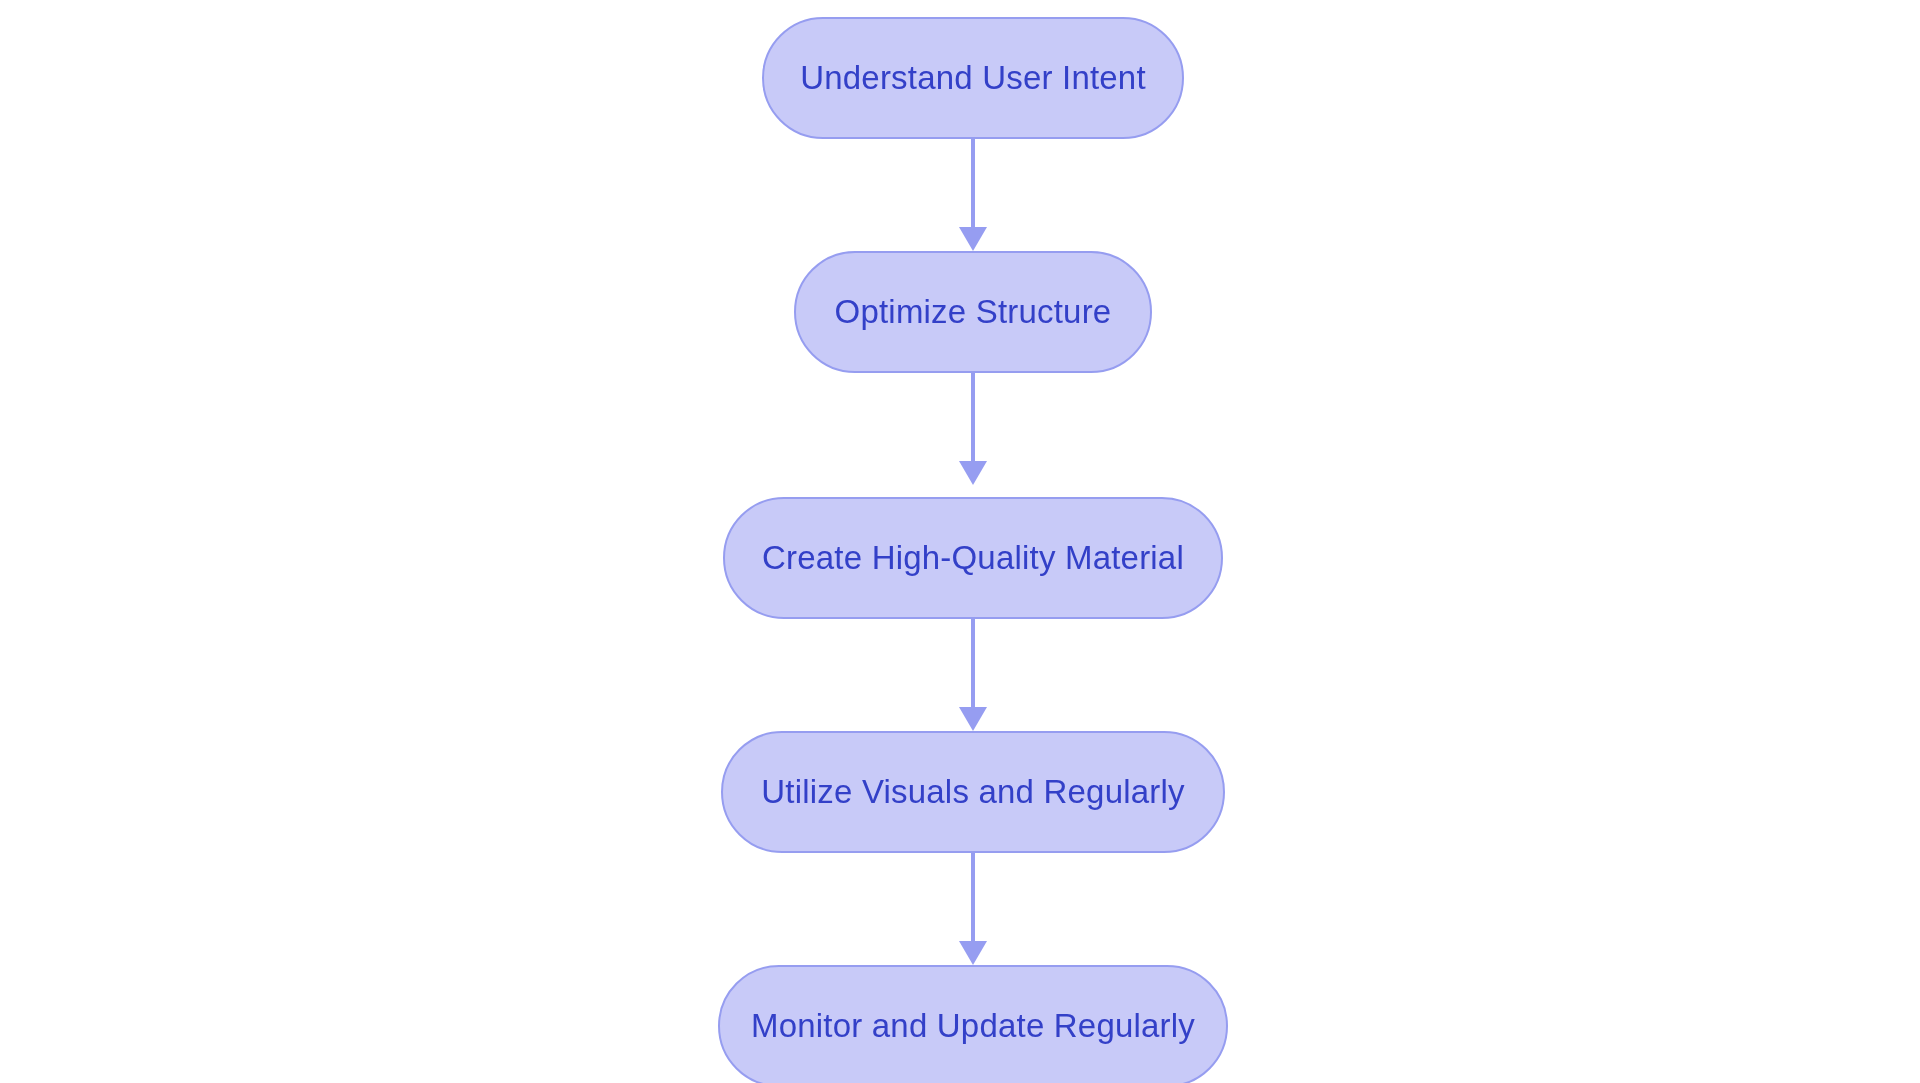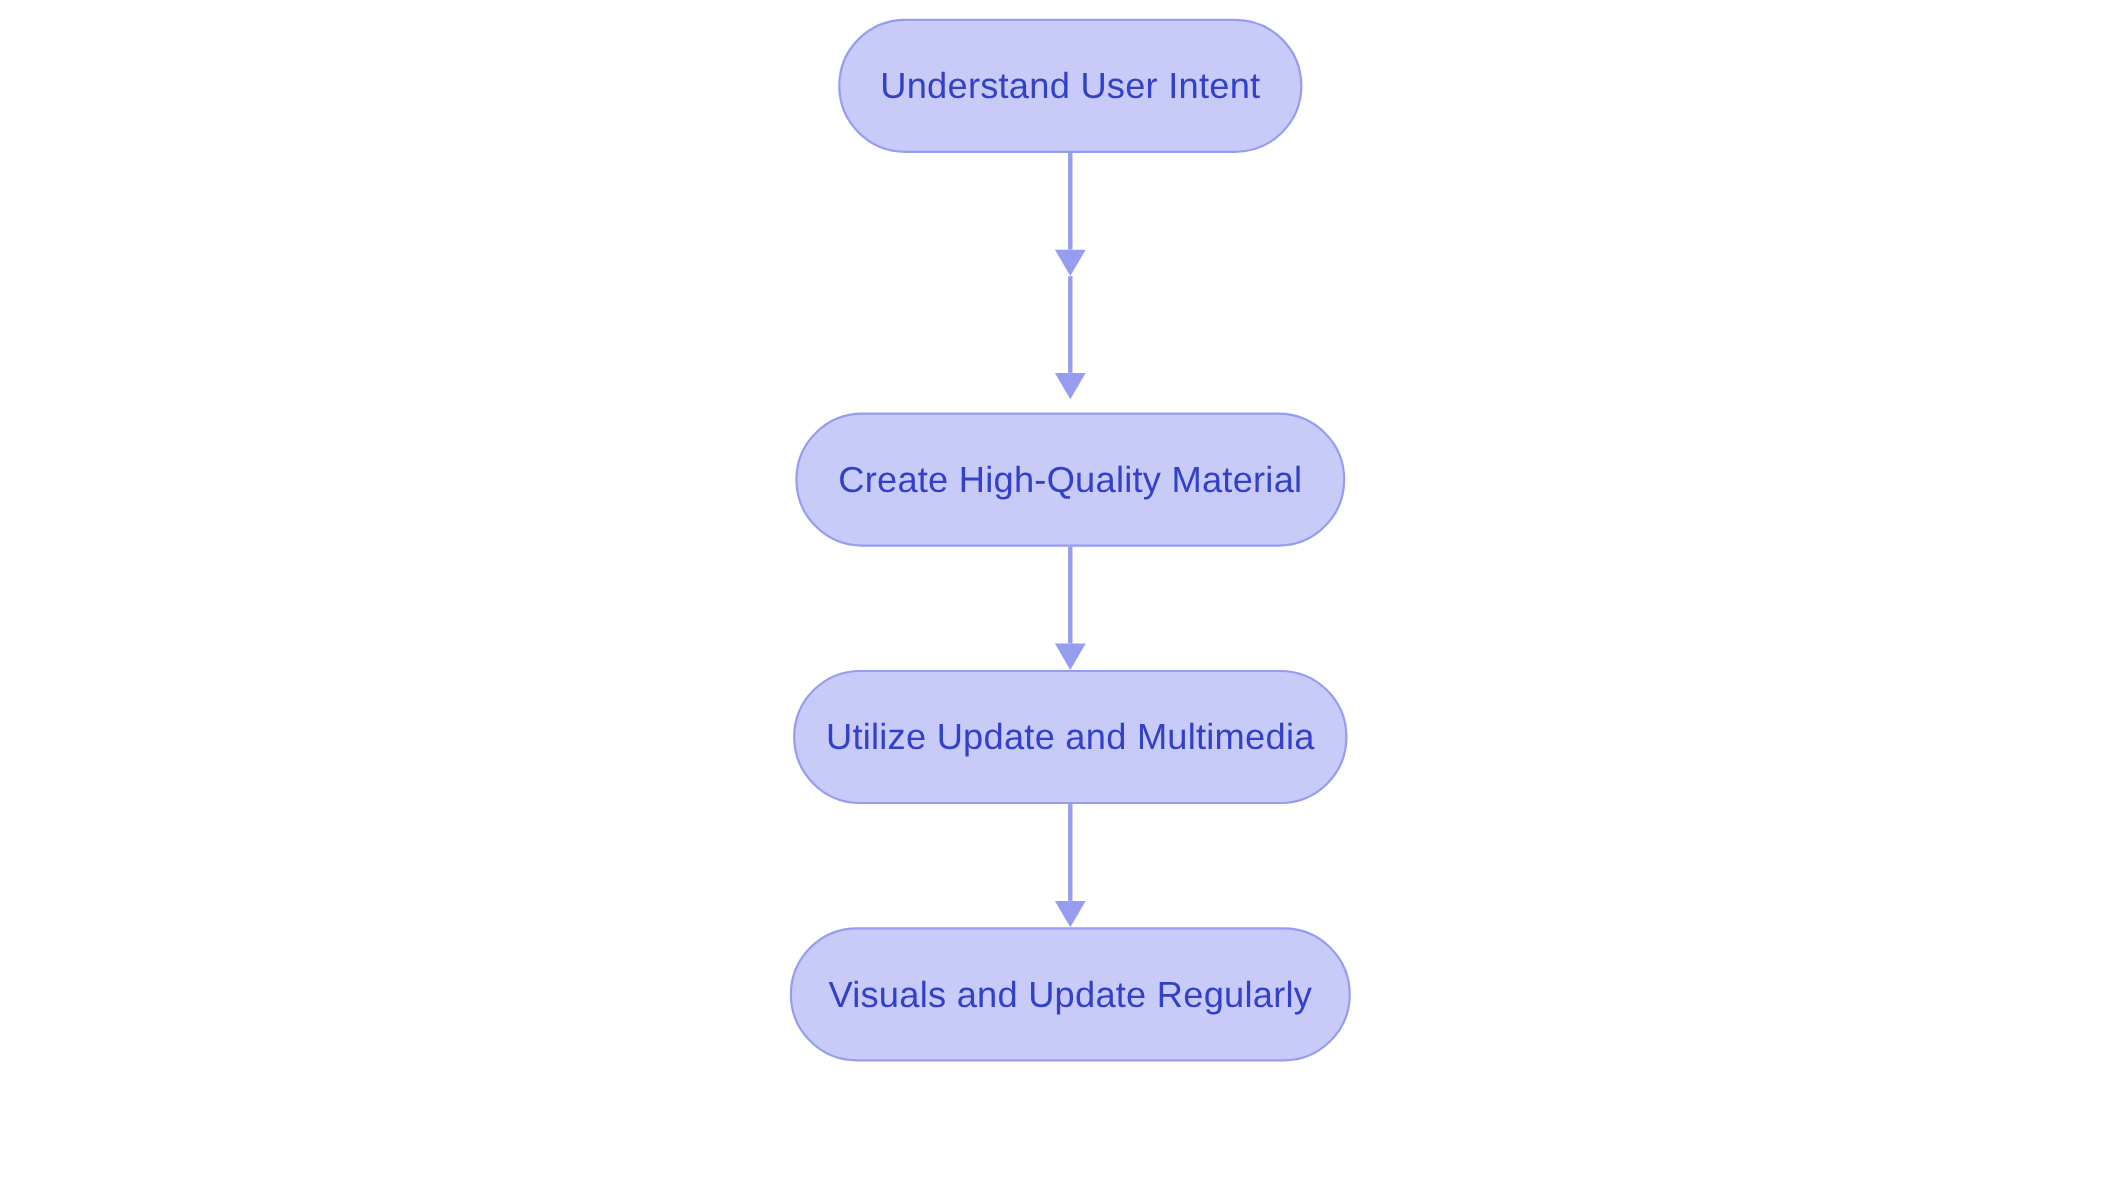--- a/index.html
+++ b/index.html
@@ -66,42 +66,45 @@
 
     <div class="node" style="width: 422px;">
       <span>Understand User Intent</span>
     </div>
 
     <div class="connector">
       <div class="line"></div>
       <div class="head"></div>
     </div>
 
+    <div class="node" style="width: 358px;">
+      <span>Optimize Structure</span>
+    </div>
 
     <div class="connector">
       <div class="line"></div>
       <div class="head"></div>
     </div>
 
     <div class="node" style="width: 500px; margin-top: 12px;">
       <span>Create High-Quality Material</span>
     </div>
 
     <div class="connector">
       <div class="line"></div>
       <div class="head"></div>
     </div>
 
     <div class="node" style="width: 504px;">
-      <span>Utilize Update and Multimedia</span>
+      <span>Utilize Visuals and Regularly</span>
     </div>
 
     <div class="connector">
       <div class="line"></div>
       <div class="head"></div>
     </div>
 
     <div class="node" style="width: 510px;">
-      <span>Visuals and Update Regularly</span>
+      <span>Monitor and Update Regularly</span>
     </div>
 
   </div>
 </div>
 
 </body></html>

